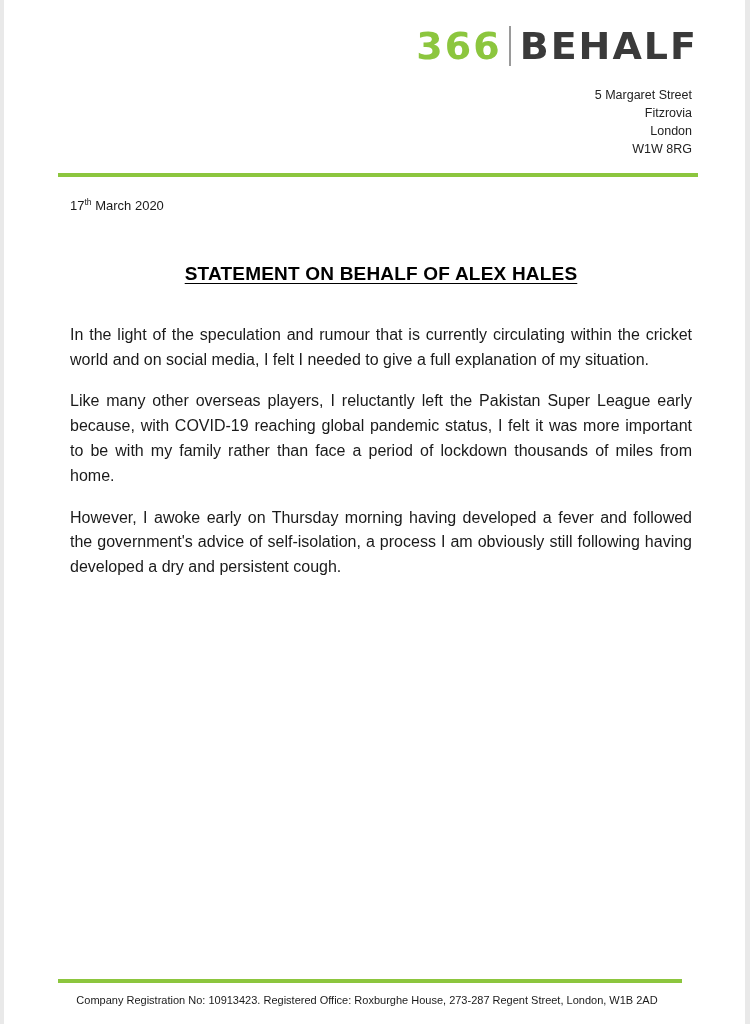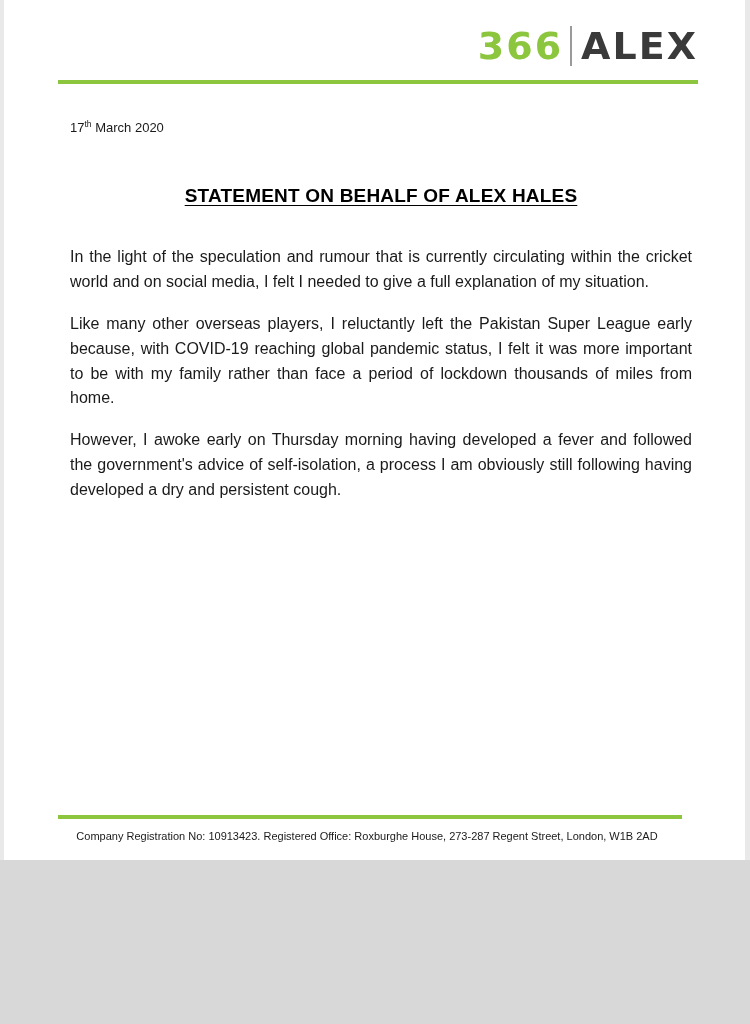--- a/index.html
+++ b/index.html
@@ -10,21 +10,21 @@
   }
   body {
     width: 750px;
     height: 1024px;
     font-family: "Liberation Sans", sans-serif;
     overflow: hidden;
   }
   #page {
     position: relative;
     width: 750px;
-    height: 860px;
+    height: 1024px;
     background: #ffffff;
     padding: 0;
   }
   
   #page::before {
     content: "";
     position: absolute;
     left: 0; top: 0; bottom: 0;
     width: 4px;
     background: #e9e9e9;
@@ -86,21 +86,21 @@
     margin: 14px 52px 0 58px;
     height: 4px;
     background: #8cc63e;
   }
 
   
   .content {
     padding: 0 58px 0 70px;
   }
   .date {
-    margin-top: 35px;
+    margin-top: 20px;
     font-size: 13px;
     color: #1a1a1a;
   }
   .date sup {
     font-size: 8.5px;
     vertical-align: super;
   }
   .doc-title {
     margin-top: 50px;
     text-align: center;
@@ -145,24 +145,30 @@
 <body>
 
 <div id="page">
 
   <div class="letterhead">
 
     <div class="logo-row">
       <div class="logo">
         <span class="logo-num">366</span>
         <span class="logo-bar"></span>
-        <span class="logo-word">ALEX</span>
+        <span class="logo-word">BEHALF</span>
       </div>
     </div>
 
+    <div class="address">
+      <div>5 Margaret Street</div>
+      <div>Fitzrovia</div>
+      <div>London</div>
+      <div>W1W 8RG</div>
+    </div>
 
     <div class="rule-top"></div>
   </div>
 
   <div class="content">
 
     <div class="date"><span>17</span><sup>th</sup> <span>March 2020</span></div>
 
     <div class="doc-title">STATEMENT ON BEHALF OF ALEX HALES</div>
 

